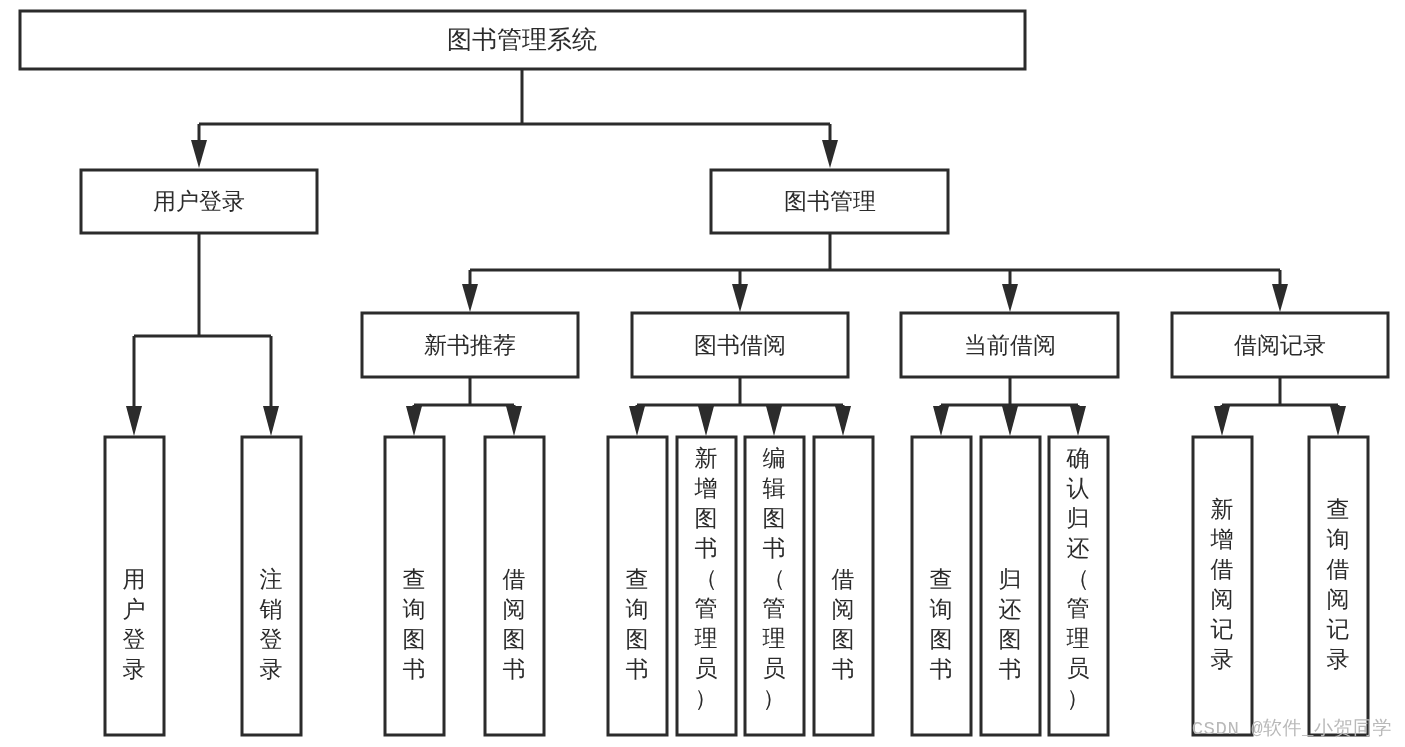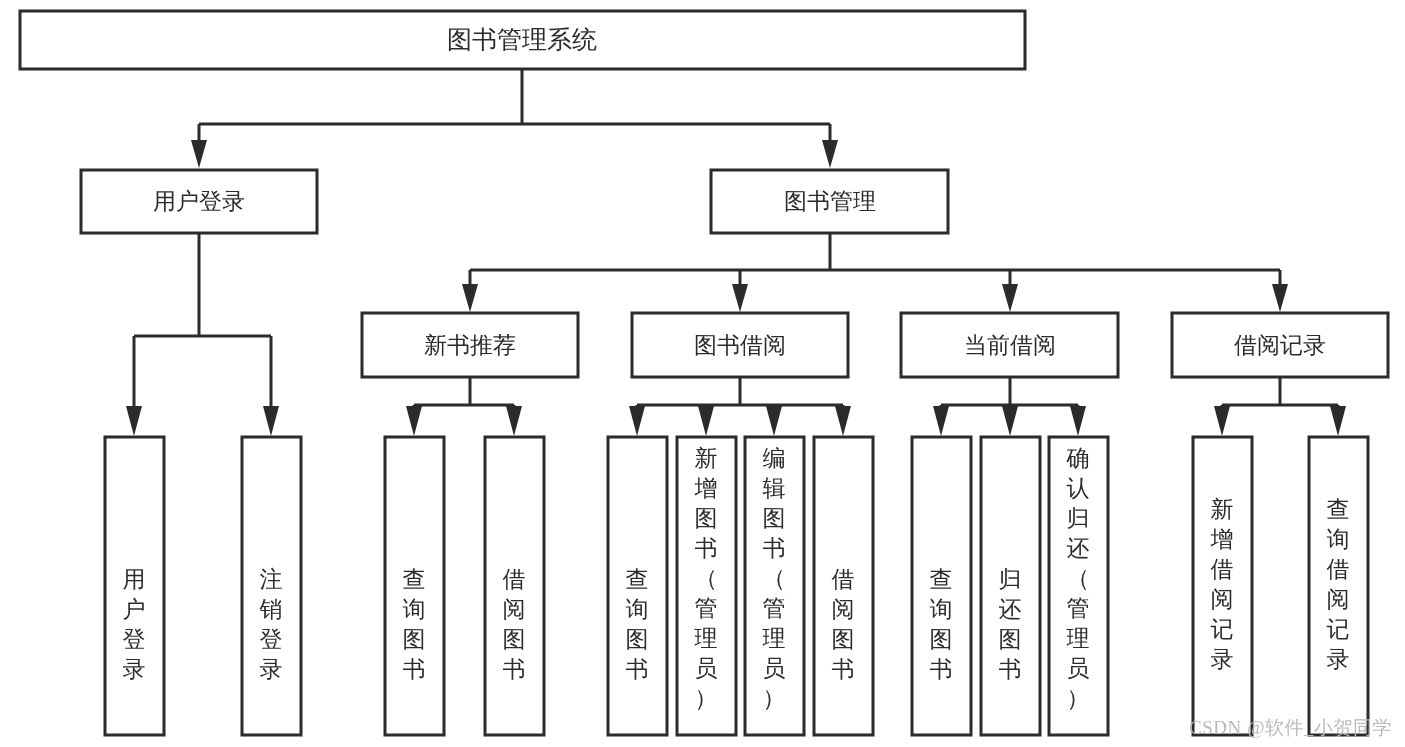--- a/index.html
+++ b/index.html
@@ -47,21 +47,21 @@
   .node-label-vert {
     fill: #2b2b2b;
     font-family: "DejaVu Sans", "Liberation Sans", sans-serif;
     font-size: 23px;
     text-anchor: middle;
   }
   .watermark {
     position: absolute;
     right: 13px;
     bottom: 6px;
-    font-family: Liberation Serif, serif;
+    font-family: Liberation Mono, monospace;
     font-size: 19px;
     color: #b9b9b9;
     white-space: nowrap;
     letter-spacing: 0.5px;
   }
 </style>
 </head>
 <body>
 
 <svg id="diagram" viewBox="0 0 1405 747" xmlns="http://www.w3.org/2000/svg">

